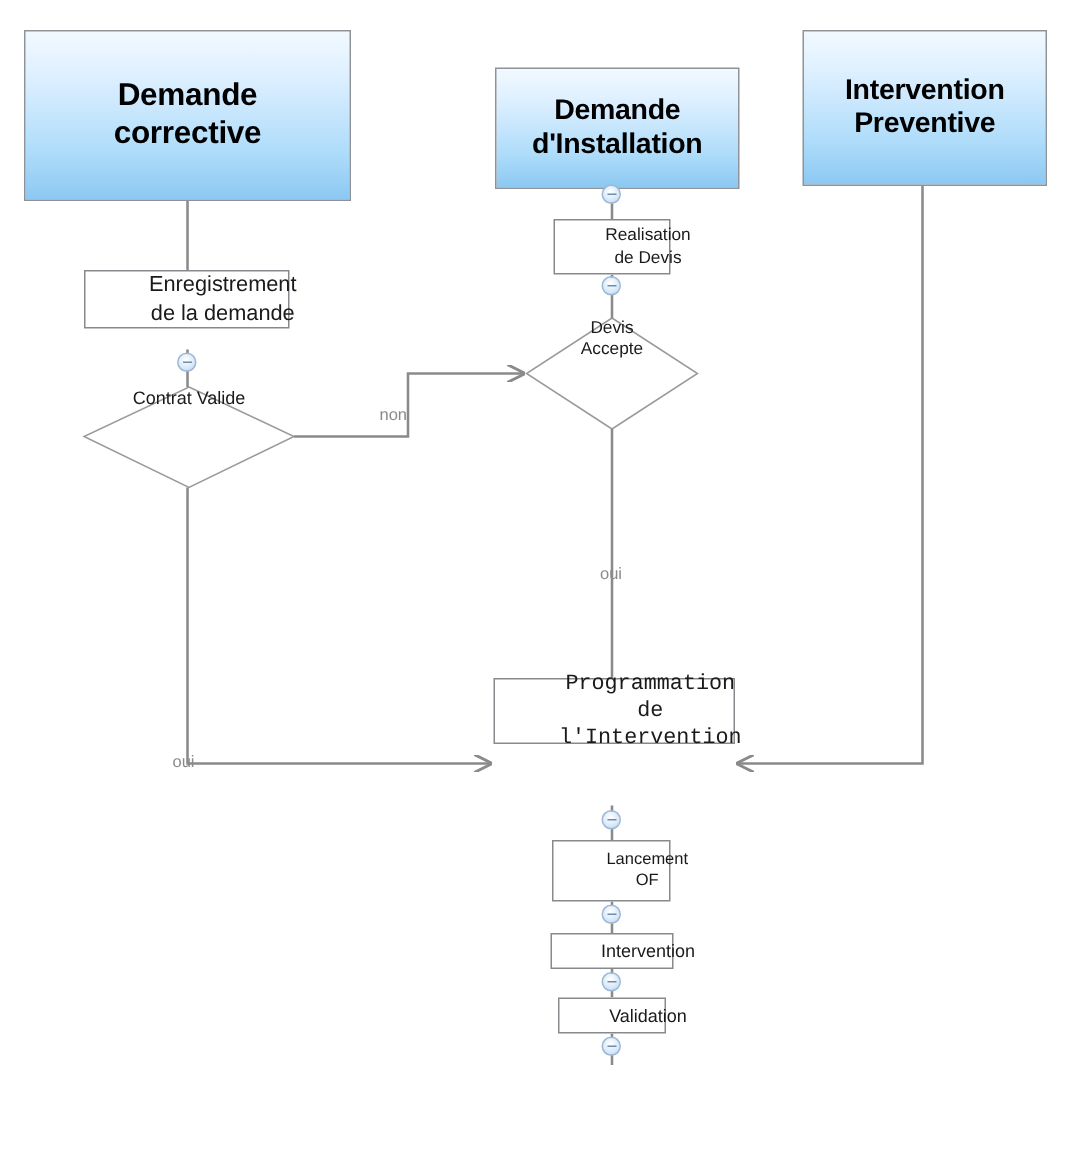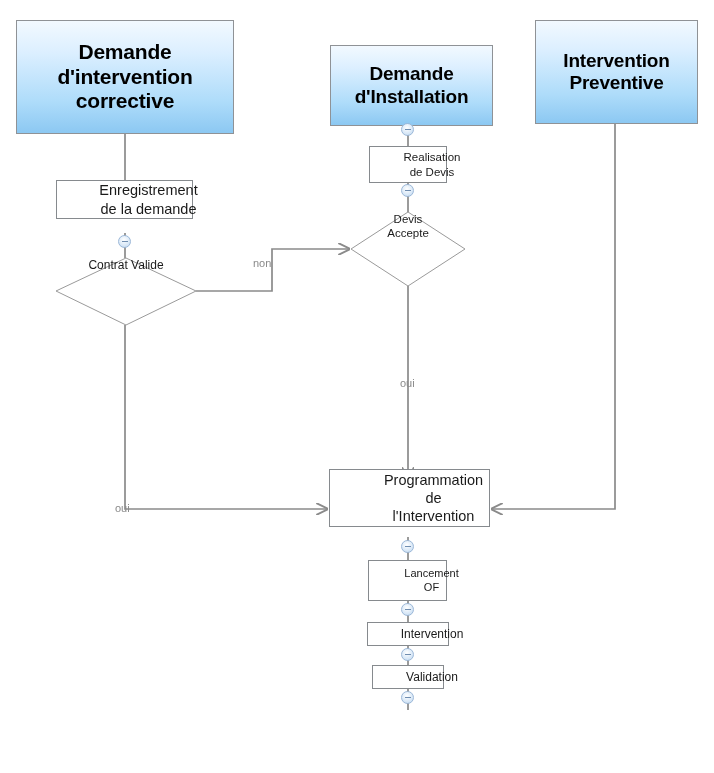--- a/index.html
+++ b/index.html
@@ -138,21 +138,20 @@
 
       <path d="M 408,646 L 408,665"></path>
 
       <path d="M 408,689 L 408,710"></path>
     </g>
   </svg>
 
   <div class="node terminal" style="left:16px; top:20px; width:218px; height:114px; font-size:21px; padding:0 8px;">
     <div>
       <div>Demande</div>
-      <div>d'intervention</div>
       <div>corrective</div>
     </div>
   </div>
 
   <div class="node terminal" style="left:330px; top:45px; width:163px; height:81px; font-size:19px; padding:0 5px;">
     <div>
       <div>Demande</div>
       <div>d'Installation</div>
     </div>
   </div>
@@ -182,21 +181,21 @@
     <div>Contrat Valide</div>
   </div>
 
   <div class="diamond-label" style="left:351px; top:212px; width:114px; height:74px; font-size:11.5px;">
     <div>
       <div>Devis</div>
       <div>Accepte</div>
     </div>
   </div>
 
-  <div class="node process" style="left:329px; top:469px; width:161px; height:58px; font-size:14.5px;">
+  <div class="node process" style="left:329px; top:452px; width:161px; height:44px; font-size:14.5px;font-family:Liberation Mono, monospace;">
     <div>
       <div>Programmation de</div>
       <div>l'Intervention</div>
     </div>
   </div>
 
   <div class="node process" style="left:368px; top:560px; width:79px; height:41px; font-size:11px;">
     <div>
       <div>Lancement</div>
       <div>OF</div>
@@ -205,21 +204,21 @@
 
   <div class="node process" style="left:367px; top:622px; width:82px; height:24px; font-size:12px;">
     <div>Intervention</div>
   </div>
 
   <div class="node process" style="left:372px; top:665px; width:72px; height:24px; font-size:12px;">
     <div>Validation</div>
   </div>
 
 
-  <div class="edge-label" style="left:253px; top:258px;">non</div>
+  <div class="edge-label" style="left:253px; top:272px;">non</div>
 
   <div class="edge-label" style="left:400px; top:378px;">oui</div>
 
   <div class="edge-label" style="left:115px; top:503px;">oui</div>
 
   <div class="collapse-marker" style="left:118px; top:235px;"></div>
   <div class="collapse-marker" style="left:401px; top:123px;"></div>
   <div class="collapse-marker" style="left:401px; top:184px;"></div>
   <div class="collapse-marker" style="left:401px; top:540px;"></div>
   <div class="collapse-marker" style="left:401px; top:603px;"></div>

